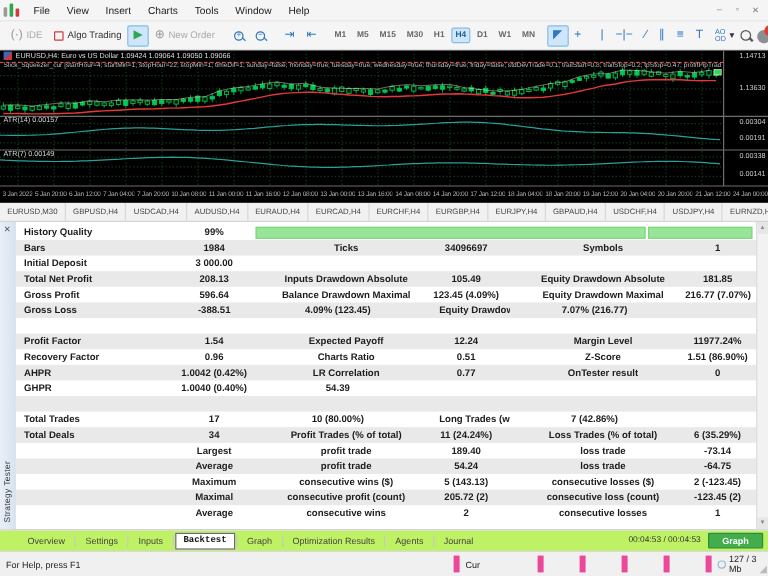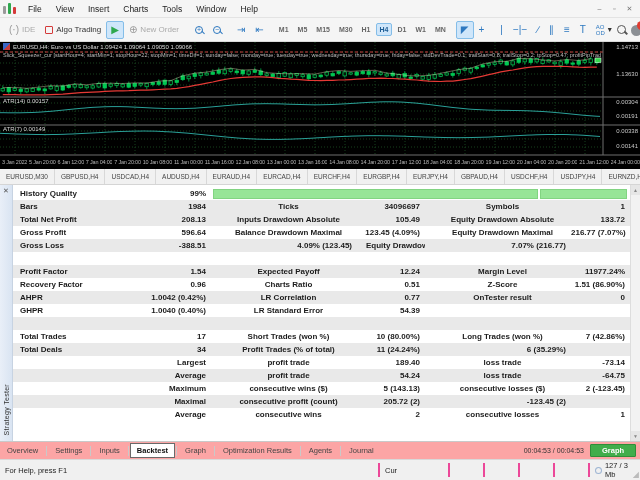--- a/index.html
+++ b/index.html
@@ -68,45 +68,45 @@
     display:flex; flex-direction:column; align-items:center; }
   .panel-close { font-size:7px; color:#555; padding-top:2px; font-weight:bold; }
   .panel-vlabel { margin-top:auto; margin-bottom:6px; writing-mode:vertical-rl; transform:rotate(180deg);
     font-size:7px; color:#333; letter-spacing:0.3px; }
   .rows-wrap { flex:1; overflow:hidden; padding-top:2px; }
   .t-row { display:grid; grid-template-columns:138px 60px 146px 68px 146px 1fr; height:13px;
     line-height:13px; font-size:8px; color:#1c1c1c;font-weight:bold; }
   .t-row.alt { background:#e9e9e9; }
   .t-row .lbl { padding-left:7px; overflow:hidden; white-space:nowrap; }
   .t-row .lbl2 { padding-left:9px;text-align:center; }
-  .t-row .val { text-align:right; padding-right:5px; white-space:nowrap; }
+  .t-row .val { text-align:center; padding-right:5px; white-space:nowrap; }
   .qbar-cell { grid-column:3 / 7; display:flex; gap:2px; padding:1.5px 3px 1.5px 2px; }
   .qbar-seg { background:#97e597; border:1px solid #82d482; }
   .qbar-seg.a { flex:3.8; } .qbar-seg.b { flex:1; }
   .scrollbar { width:10px; background:#f2f2f2; border-left:1px solid #ddd; display:flex;
     flex-direction:column; align-items:center; font-size:5px; color:#888; }
   .sb-arrow { width:10px; height:10px; display:flex; align-items:center; justify-content:center; background:#e6e6e6; }
   .sb-arrow.down { margin-top:auto; }
 
   
-  .tester-tabs { height:18px; background:#fca5a5; display:flex; align-items:center; font-size:7.5px;
-    color:#444; border-bottom:1px solid #d9d9d9; }
+  .tester-tabs { height:18px; background:#bef264; display:flex; align-items:center; font-size:7.5px;
+    color:#444; padding-left:16px; border-bottom:1px solid #d9d9d9; }
   .tt-tab { padding:2px 6px; border:1px solid transparent; white-space:nowrap; }
-  .tt-tab.active { background:#fff; border-color:#6a6a6a; font-weight:bold; color:#111; }
+  .tt-tab.active { background:#fff; border-color:#6a6a6a; font-weight:bold; color:#111;font-family:Liberation Mono, monospace; }
   .tt-sep { width:1px; height:10px; background:#c9c9c9; margin:0 1px; }
   .tt-right { margin-left:auto; display:flex; align-items:center; gap:6px; padding-right:4px; }
   .tt-time { font-size:7px; color:#333; }
   .start-btn { background:#41ad4b; border:1px solid #2f8d39; color:#fff; font-size:7.5px; font-weight:bold;
     width:46px; height:13px; display:flex; align-items:center; justify-content:center; border-radius:1px; }
 
   
   .statusbar { height:20px; background:#f0f0f0; display:flex; align-items:center; font-size:7.5px;
     color:#222; position:relative; }
   .sb-help { width:378px; padding-left:5px; }
-  .sb-cell { border-left:2px solid #ec4899; height:14px; display:flex; align-items:center; padding-left:5px; }
+  .sb-cell { border-left:5px solid #ec4899; height:14px; display:flex; align-items:center; padding-left:5px; }
   .sb-cur { width:70px; }
   .sb-empty { width:35px; }
   .sb-mem { flex:1; gap:3px; }
   .mem-ico { width:7px; height:7px; border-radius:50%; border:1.5px solid #9fb6d4; }
   .grip { position:absolute; right:1px; bottom:1px; color:#bbb; font-size:8px; }
 </style>
 </head>
 <body>
 
 <div class="app">
@@ -531,27 +531,35 @@
           </span>
         </div>
         <div class="t-row alt">
           <span class="lbl">Bars</span>
           <span class="val">1984</span>
           <span class="lbl lbl2">Ticks</span>
           <span class="val">34096697</span>
           <span class="lbl lbl2">Symbols</span>
           <span class="val">1</span>
         </div>
+        <div class="t-row">
+          <span class="lbl">Initial Deposit</span>
+          <span class="val">3 000.00</span>
+          <span class="lbl lbl2"></span>
+          <span class="val"></span>
+          <span class="lbl lbl2"></span>
+          <span class="val"></span>
+        </div>
         <div class="t-row alt">
           <span class="lbl">Total Net Profit</span>
           <span class="val">208.13</span>
           <span class="lbl lbl2">Inputs Drawdown Absolute</span>
           <span class="val">105.49</span>
           <span class="lbl lbl2">Equity Drawdown Absolute</span>
-          <span class="val">133.72</span>
+          <span class="val">181.85</span>
         </div>
         <div class="t-row">
           <span class="lbl">Gross Profit</span>
           <span class="val">596.64</span>
           <span class="lbl lbl2">Balance Drawdown Maximal</span>
           <span class="val">123.45 (4.09%)</span>
           <span class="lbl lbl2">Equity Drawdown Maximal</span>
           <span class="val">216.77 (7.07%)</span>
         </div>
         <div class="t-row alt">
@@ -589,46 +597,45 @@
           <span class="lbl">AHPR</span>
           <span class="val">1.0042 (0.42%)</span>
           <span class="lbl lbl2">LR Correlation</span>
           <span class="val">0.77</span>
           <span class="lbl lbl2">OnTester result</span>
           <span class="val">0</span>
         </div>
         <div class="t-row">
           <span class="lbl">GHPR</span>
           <span class="val">1.0040 (0.40%)</span>
-          <span class="lbl lbl2">LR Standard Error</span>
           <span class="val">54.39</span>
           <span class="lbl lbl2"></span>
           <span class="val"></span>
         </div>
         <div class="t-row alt">
           <span class="lbl"></span>
           <span class="val"></span>
           <span class="lbl lbl2"></span>
           <span class="val"></span>
           <span class="lbl lbl2"></span>
           <span class="val"></span>
         </div>
         <div class="t-row">
           <span class="lbl">Total Trades</span>
           <span class="val">17</span>
-          <span class="lbl lbl2">Short Trades (won %)</span>
           <span class="val">10 (80.00%)</span>
           <span class="lbl lbl2">Long Trades (won %)</span>
           <span class="val">7 (42.86%)</span>
         </div>
         <div class="t-row alt">
           <span class="lbl">Total Deals</span>
           <span class="val">34</span>
           <span class="lbl lbl2">Profit Trades (% of total)</span>
           <span class="val">11 (24.24%)</span>
+          <span class="lbl lbl2">Loss Trades (% of total)</span>
           <span class="val">6 (35.29%)</span>
         </div>
         <div class="t-row">
           <span class="lbl"></span>
           <span class="val">Largest</span>
           <span class="lbl lbl2">profit trade</span>
           <span class="val">189.40</span>
           <span class="lbl lbl2">loss trade</span>
           <span class="val">-73.14</span>
         </div>
@@ -646,20 +653,21 @@
           <span class="lbl lbl2">consecutive wins ($)</span>
           <span class="val">5 (143.13)</span>
           <span class="lbl lbl2">consecutive losses ($)</span>
           <span class="val">2 (-123.45)</span>
         </div>
         <div class="t-row alt">
           <span class="lbl"></span>
           <span class="val">Maximal</span>
           <span class="lbl lbl2">consecutive profit (count)</span>
           <span class="val">205.72 (2)</span>
+          <span class="lbl lbl2">consecutive loss (count)</span>
           <span class="val">-123.45 (2)</span>
         </div>
         <div class="t-row">
           <span class="lbl"></span>
           <span class="val">Average</span>
           <span class="lbl lbl2">consecutive wins</span>
           <span class="val">2</span>
           <span class="lbl lbl2">consecutive losses</span>
           <span class="val">1</span>
         </div>

